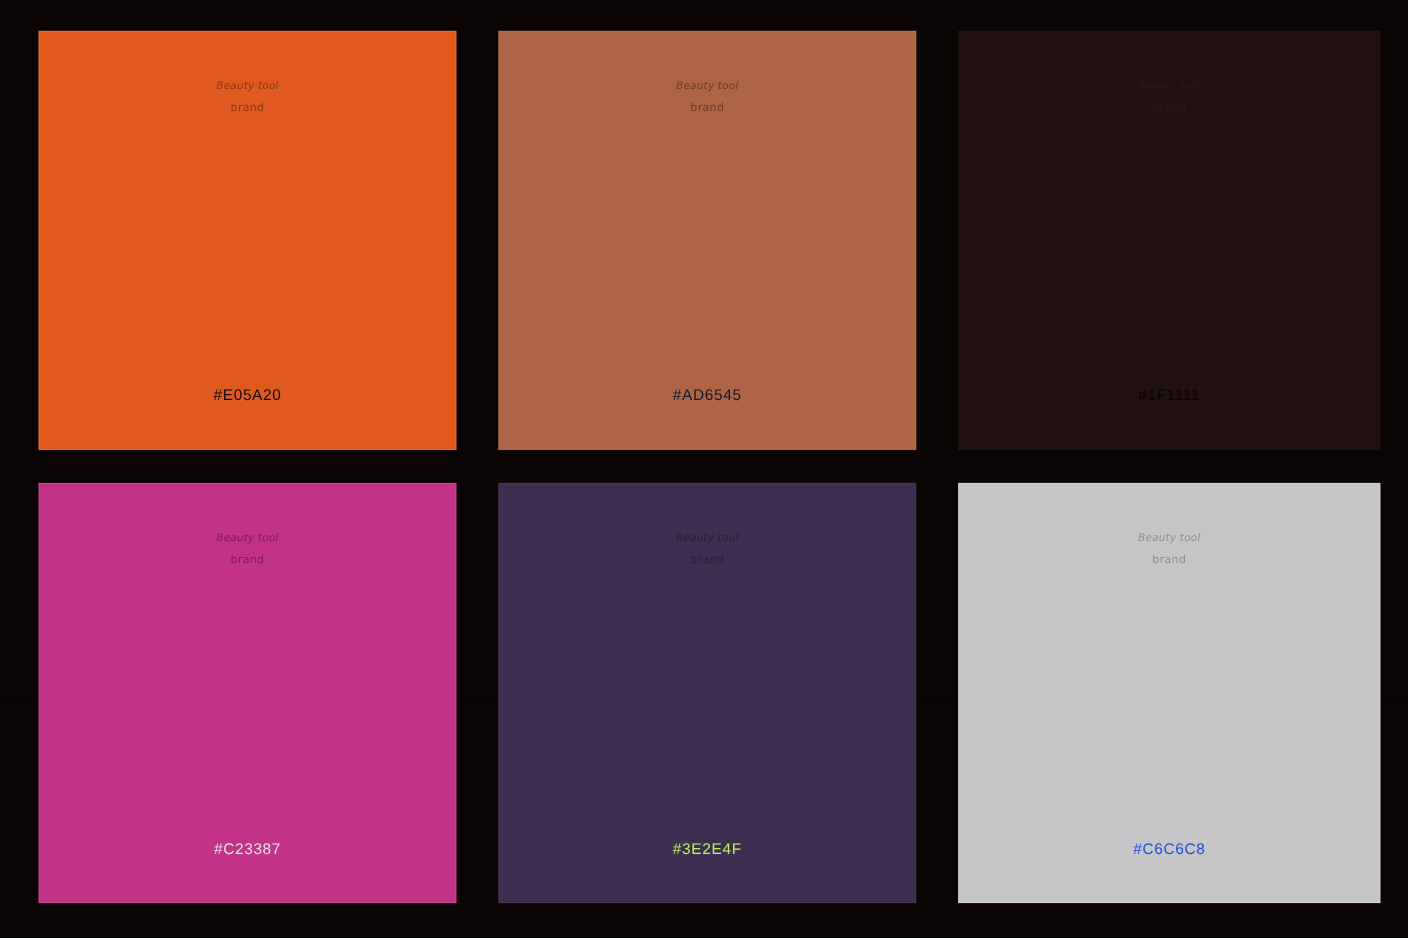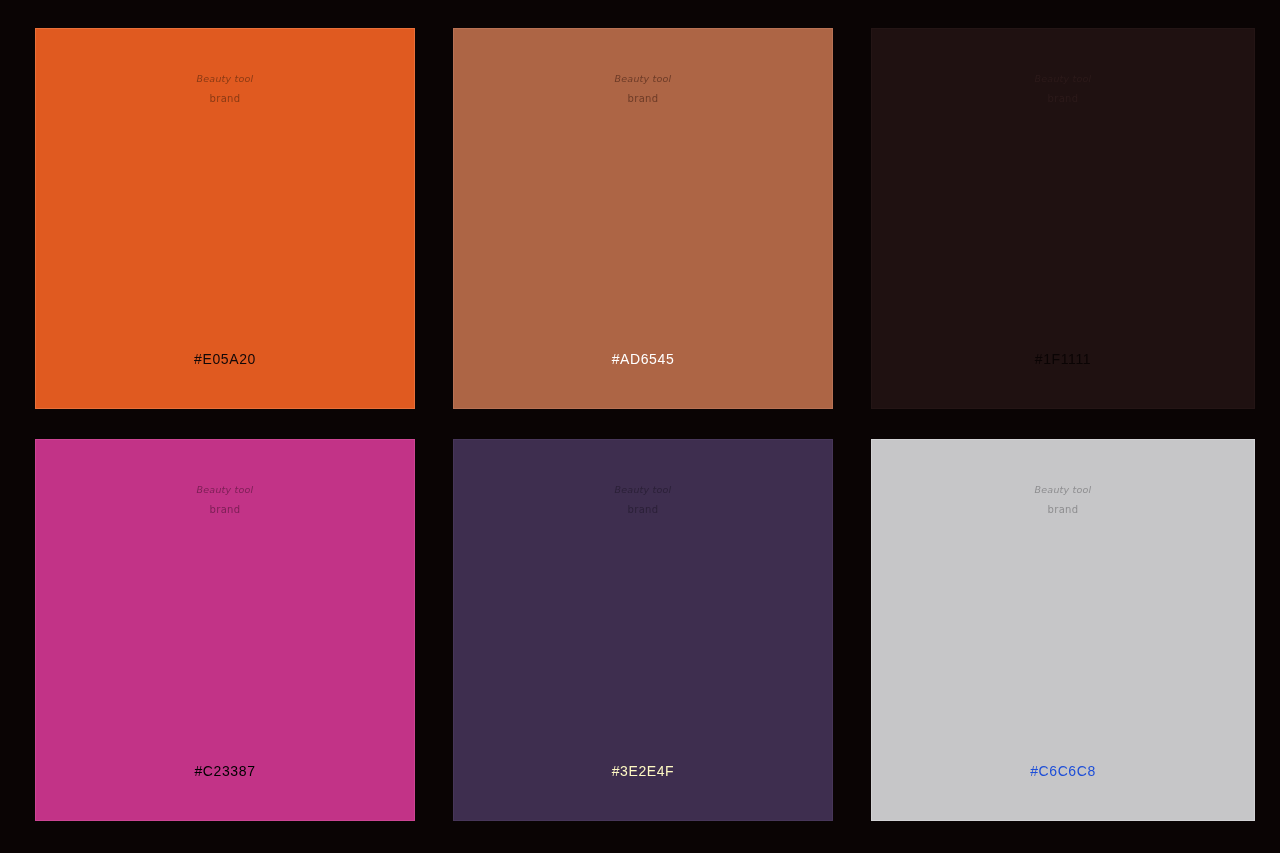--- a/index.html
+++ b/index.html
@@ -91,45 +91,45 @@
         <span class="brand-line-2">brand</span>
       </div>
       <div class="swatch-hex" style="color: rgb(18, 8, 8);">#E05A20</div>
     </div>
 
     <div class="swatch-card" style="background: rgb(173, 101, 69); box-shadow: rgb(184, 114, 85) 0px 0px 0px 1px;">
       <div class="swatch-brand" style="color: rgb(109, 59, 39);">
         <span class="brand-line-1">Beauty tool</span>
         <span class="brand-line-2">brand</span>
       </div>
-      <div class="swatch-hex" style="color: #ffffff;">#AD6545</div>
+      <div class="swatch-hex" style="color: #0f172a;">#AD6545</div>
     </div>
 
     <div class="swatch-card" style="background: rgb(31, 17, 17); box-shadow: rgb(36, 21, 21) 0px 0px 0px 1px;">
       <div class="swatch-brand" style="color: rgb(44, 26, 26);">
         <span class="brand-line-1">Beauty tool</span>
         <span class="brand-line-2">brand</span>
       </div>
       <div class="swatch-hex" style="color: rgb(10, 4, 4);">#1F1111</div>
     </div>
 
     <div class="swatch-card" style="background: rgb(194, 51, 135); box-shadow: rgb(204, 69, 147) 0px 0px 0px 1px;">
       <div class="swatch-brand" style="color: rgb(123, 31, 85);">
         <span class="brand-line-1">Beauty tool</span>
         <span class="brand-line-2">brand</span>
       </div>
-      <div class="swatch-hex" style="color: #000000;">#C23387</div>
+      <div class="swatch-hex" style="color: #e5e5e5;">#C23387</div>
     </div>
 
     <div class="swatch-card" style="background: rgb(62, 46, 79); box-shadow: rgb(71, 54, 89) 0px 0px 0px 1px;">
       <div class="swatch-brand" style="color: rgb(43, 32, 56);">
         <span class="brand-line-1">Beauty tool</span>
         <span class="brand-line-2">brand</span>
       </div>
-      <div class="swatch-hex" style="color: #fef9c3;">#3E2E4F</div>
+      <div class="swatch-hex" style="color: #bef264;">#3E2E4F</div>
     </div>
 
     <div class="swatch-card" style="background: rgb(198, 198, 200); box-shadow: rgb(210, 210, 212) 0px 0px 0px 1px;">
       <div class="swatch-brand" style="color: rgb(142, 142, 144);">
         <span class="brand-line-1">Beauty tool</span>
         <span class="brand-line-2">brand</span>
       </div>
       <div class="swatch-hex" style="color: #1d4ed8;">#C6C6C8</div>
     </div>
 

